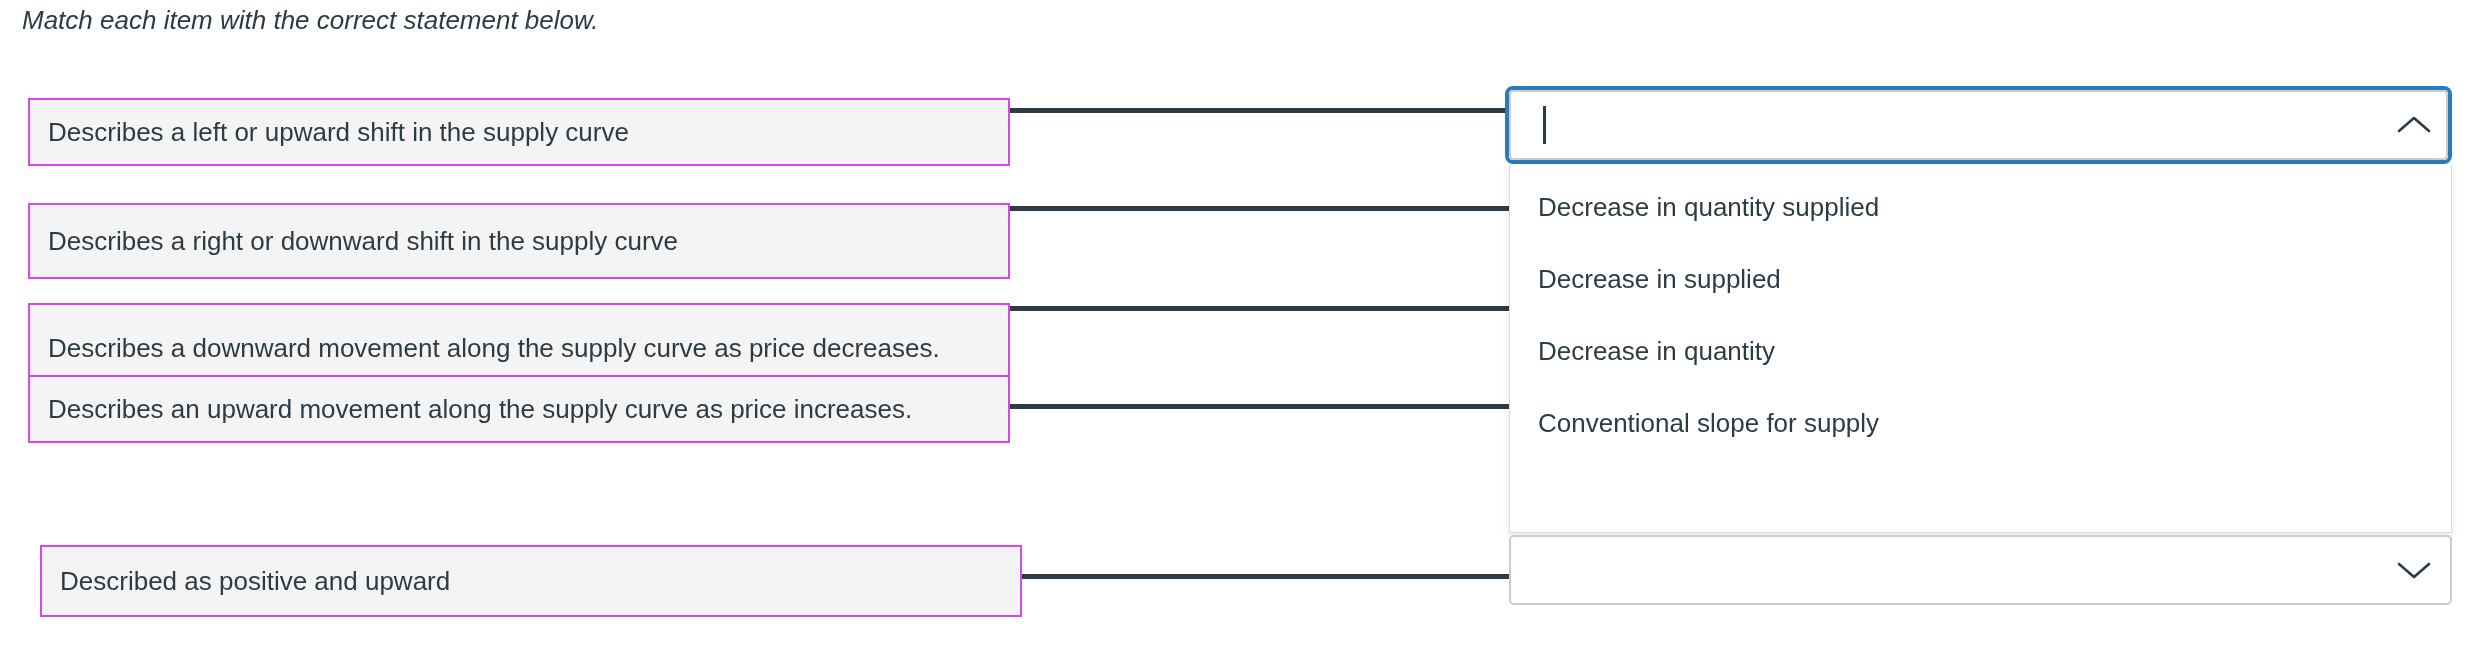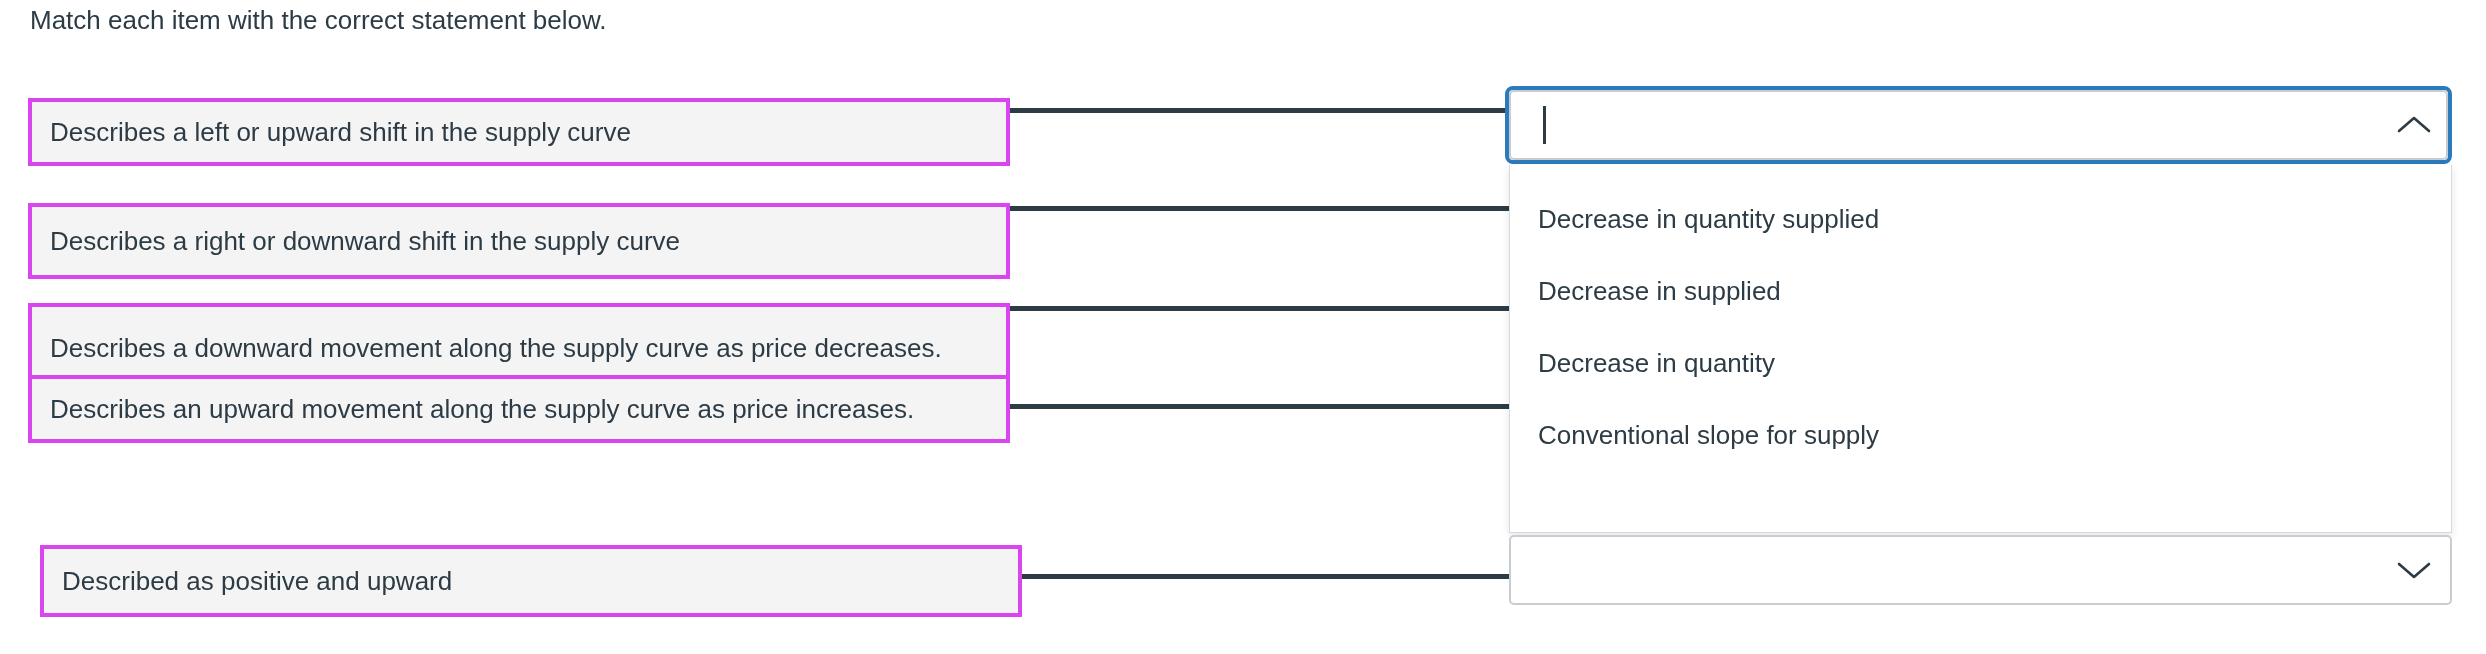--- a/index.html
+++ b/index.html
@@ -16,37 +16,38 @@
     position: relative;
     width: 2486px;
     height: 654px;
     overflow: hidden;
     background: #ffffff;
   }
 
   
   .prompt {
     position: absolute;
-    left: 30px;
+    left: 22px;
     top: 3px;
     font-size: 26px;
     line-height: 34px;
+    font-style: italic;
     color: #2d3b45;
     white-space: nowrap;
     text-align: center;
   }
 
   
   .item-box {
     position: absolute;
     left: 28px;
     width: 982px;
     box-sizing: border-box;
     background: #f4f4f4;
-    border: 4px solid #d946ef;
+    border: 2px solid #d946ef;
     display: flex;
     align-items: center;
     padding: 0 18px;
   }
   .item-label {
     font-size: 26px;
     line-height: 38px;
     color: #2d3b45;
   }
 
@@ -100,21 +101,21 @@
     position: absolute;
     left: 1509px;
     top: 165px;
     width: 943px;
     height: 368px;
     box-sizing: border-box;
     background: #ffffff;
     border: 1px solid #d7dade;
     border-top: none;
     box-shadow: 0 3px 8px rgba(0,0,0,0.10);
-    padding-top: 18px;
+    padding-top: 6px;
   }
   .option-item {
     height: 72px;
     display: flex;
     align-items: center;
     padding: 0 28px;
     font-size: 26px;
     line-height: 32px;
     color: #2d3b45;
     cursor: pointer;

